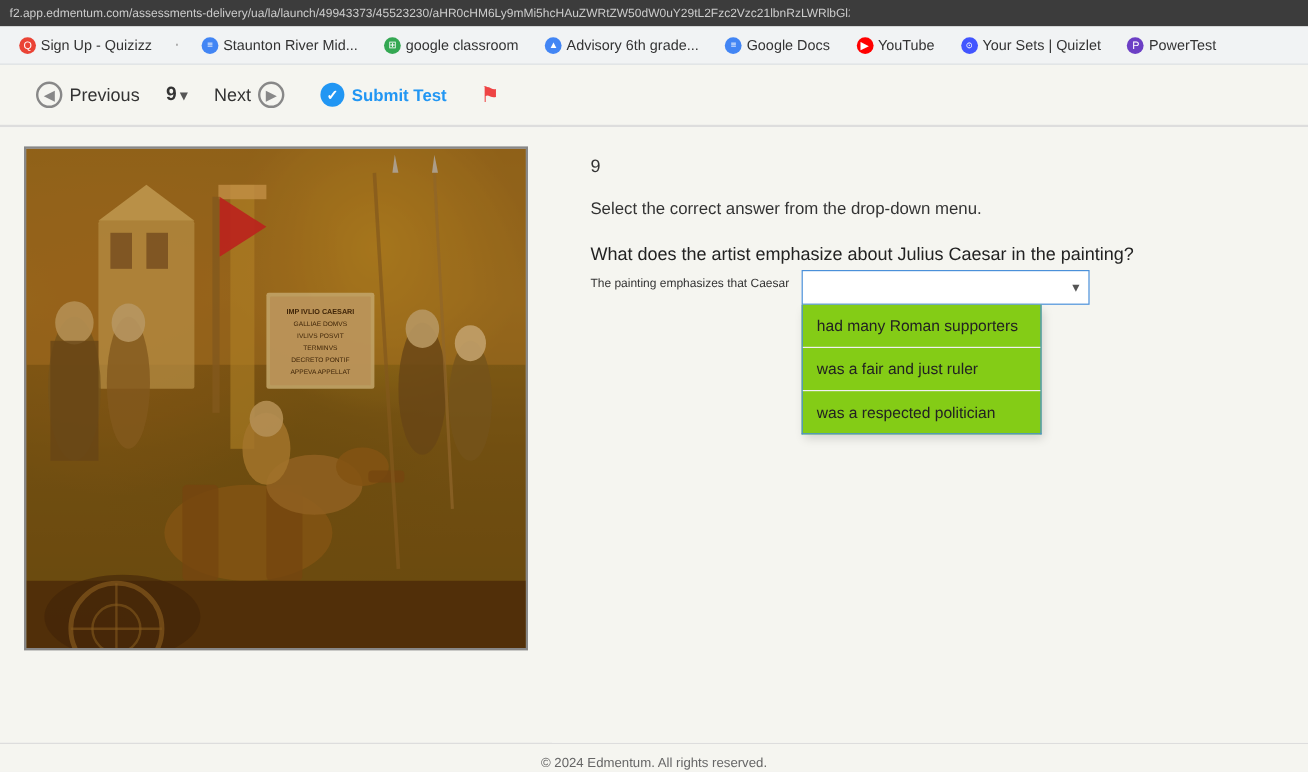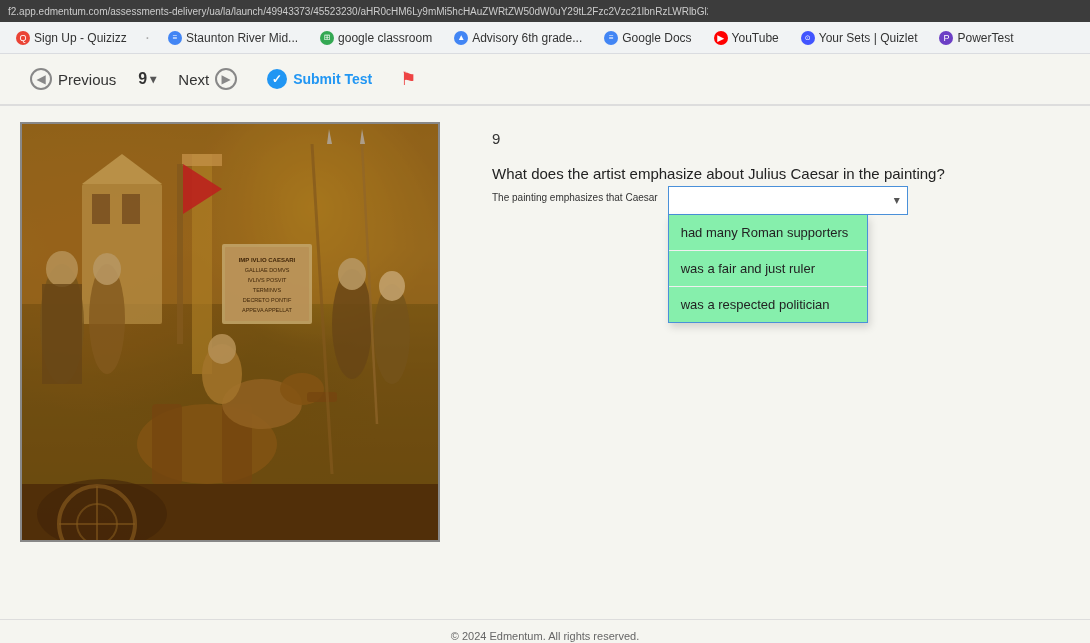--- a/index.html
+++ b/index.html
@@ -243,21 +243,21 @@
       font-size: 12px;
       color: #555;
     }
 
     
     .dropdown-open {
       position: absolute;
       top: 100%;
       left: 0;
       width: 200px;
-      background: #86efac;
+      background: #84cc16;
       border: 1.5px solid #4a90d9;
       border-top: none;
       z-index: 100;
       box-shadow: 2px 4px 8px rgba(0,0,0,0.15);
     }
     .dropdown-option {
       padding: 10px 12px;
       font-size: 13px;
       color: #222;
       cursor: pointer;
@@ -417,20 +417,21 @@
         <polygon points="305,20 310,20 307,5" fill="#c0c0c0" opacity="0.8"></polygon>
         <polygon points="338,20 343,20 340,5" fill="#c0c0c0" opacity="0.8"></polygon>
 
         <rect x="0" y="0" width="420" height="420" fill="#5A3010" opacity="0.15"></rect>
       </svg>
     </div>
   </div>
 
   <div class="question-panel">
     <div class="question-number">9</div>
+    <div class="question-instruction">Select the correct answer from the drop-down menu.</div>
     <div class="question-text">What does the artist emphasize about Julius Caesar in the painting?</div>
 
     <div class="answer-row">
       <span class="answer-label">The painting emphasizes that Caesar</span>
       <div class="dropdown-container">
         <select class="dropdown-select">
           <option value=""></option>
           <option value="option1">had many Roman supporters</option>
           <option value="option2">was a fair and just ruler</option>
           <option value="option3">was a respected politician</option>

